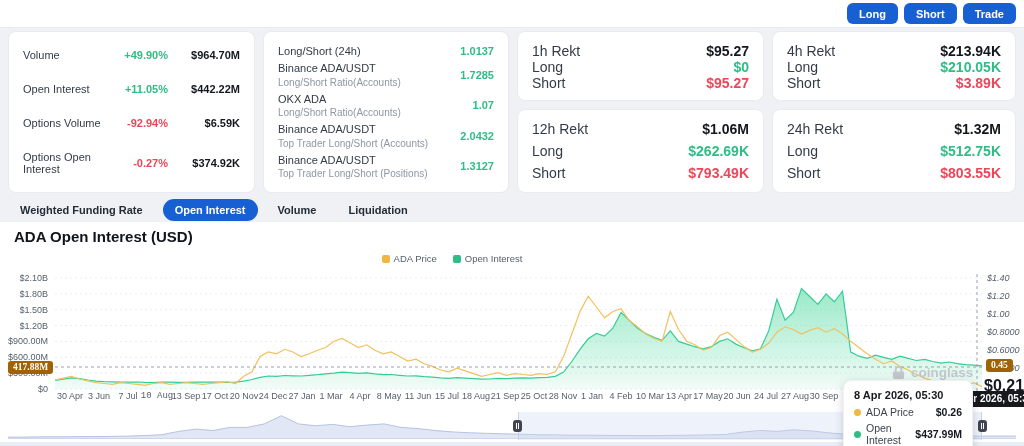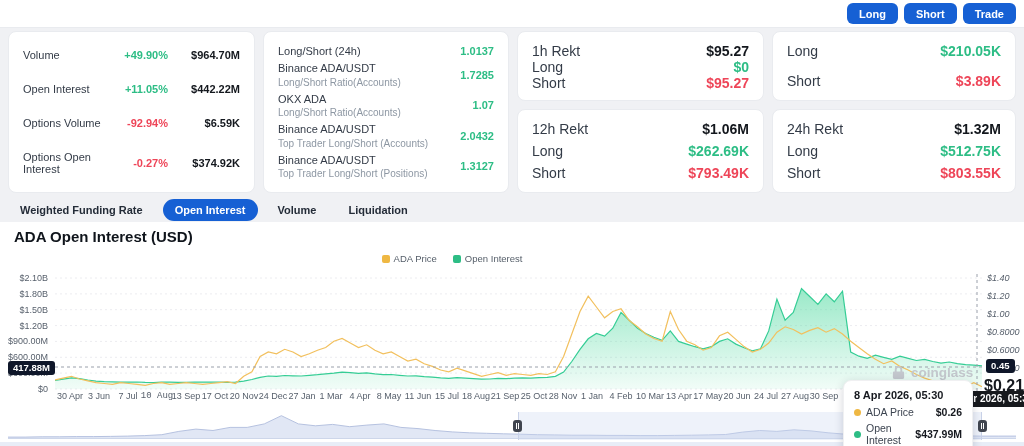--- a/index.html
+++ b/index.html
@@ -43,21 +43,21 @@
   .chart-region { position:absolute; top:222px; left:0; width:904px; height:224px; background:#fff; }
   .chart-title { position:absolute; top:6px; left:14px; font-size:15px; font-weight:bold; color:#0f141b; }
   .legend { position:absolute; top:31px; left:0; width:100%; display:flex; justify-content:center; gap:16px; font-size:9.5px; color:#555e69; }
   .legend-item { display:flex; align-items:center; gap:4px; }
   .legend-swatch { width:8px; height:8px; border-radius:2px; }
   .ytick { position:absolute; font-size:9px; color:#565f6b; transform:translateY(-50%); white-space:nowrap; }
   .ytick.left { left:0; width:48px; text-align:right; }
   .ytick.right { left:987px; text-align:left;font-style:italic; }
   .xtick { position:absolute; top:169px; font-size:9px; color:#565f6b; transform:translateX(-50%); white-space:nowrap; }
   #main-svg { position:absolute; left:55px; top:52px; }
-  .axis-badge { position:absolute; background:#0f172a; color:#fff; font-size:9.5px; font-weight:bold; border-radius:3px; padding:1px 5px 2px; z-index:3; }
+  .axis-badge { position:absolute; background:#a16207; color:#fff; font-size:9.5px; font-weight:bold; border-radius:3px; padding:1px 5px 2px; z-index:3;font-family:Liberation Serif, serif; }
   #badge-oi-cross { left:8px; top:139px; }
   #badge-price-cross { left:986px; top:137px; }
   .price-marker { position:absolute; left:984px; top:155px; font-size:16px; font-weight:bold; color:#16191f; border-bottom:2px solid #f9a8d4; padding-bottom:1px; z-index:3; }
   .date-badge { position:absolute; left:946px; top:169px; background:#17191d; color:#fff; font-size:10px; font-weight:bold; border-radius:2px; padding:2px 6px 3px; white-space:nowrap; z-index:4; }
   .watermark { position:absolute; left:891px; top:143px; display:flex; align-items:center; gap:5px; color:#c3c7cd; font-weight:bold; font-size:13.5px; z-index:1; }
   .tooltip { position:absolute; left:843px; top:158px; width:130px; background:#fff; border:1px solid #f0f0f2; border-radius:8px; box-shadow:0 2px 10px rgba(20,30,50,.18); padding:8px 10px; z-index:10; }
   .tooltip-title { font-size:11px; font-weight:bold; color:#16191f; margin-bottom:5px; }
   .tooltip-row { display:flex; align-items:center; gap:5px; margin-top:4px; font-size:10.5px; color:#3c4450; }
   .dot { width:7px; height:7px; border-radius:50%; flex:none; }
   .tooltip-val { margin-left:auto; font-weight:bold; color:#16191f; }
@@ -136,20 +136,24 @@
       <div class="rekt-row">
         <span class="rekt-label">Long</span>
         <span class="rekt-val green">$0</span>
       </div>
       <div class="rekt-row">
         <span class="rekt-label">Short</span>
         <span class="rekt-val red">$95.27</span>
       </div>
     </div>
   <div class="card rekt-card" id="rekt-1">
+      <div class="rekt-row">
+        <span class="rekt-label">4h Rekt</span>
+        <span class="rekt-val">$213.94K</span>
+      </div>
       <div class="rekt-row">
         <span class="rekt-label">Long</span>
         <span class="rekt-val green">$210.05K</span>
       </div>
       <div class="rekt-row">
         <span class="rekt-label">Short</span>
         <span class="rekt-val red">$3.89K</span>
       </div>
     </div>
   <div class="card rekt-card" id="rekt-2">

